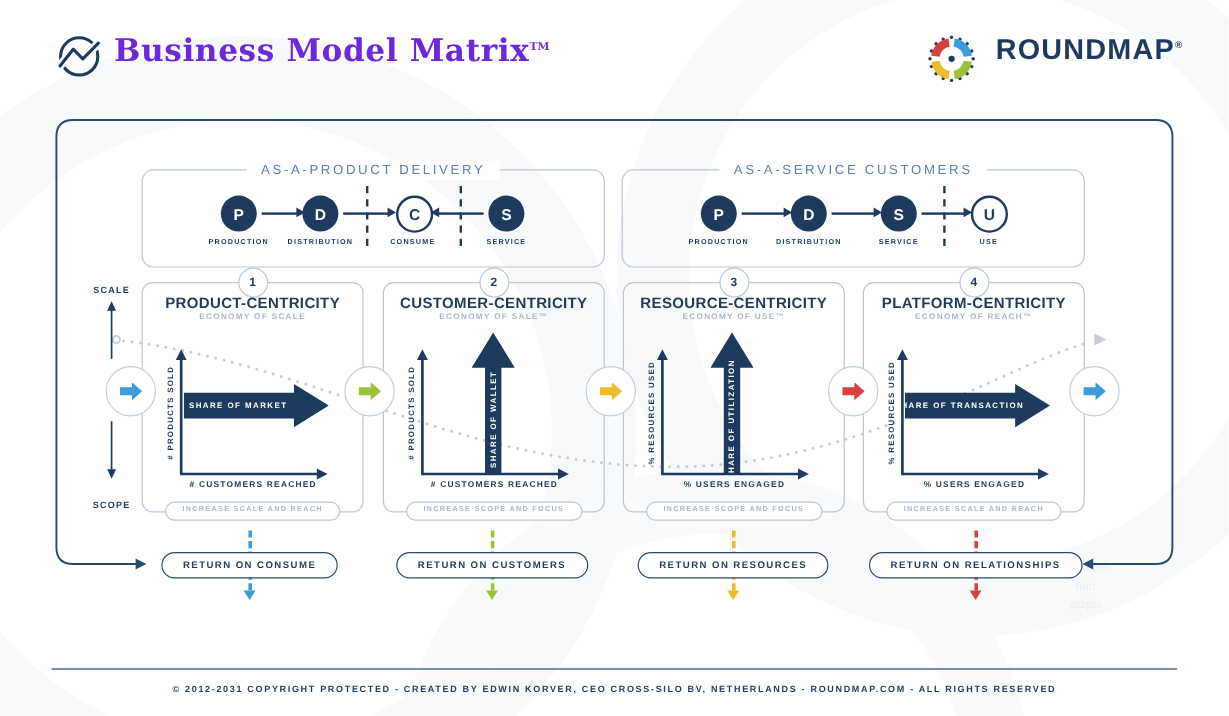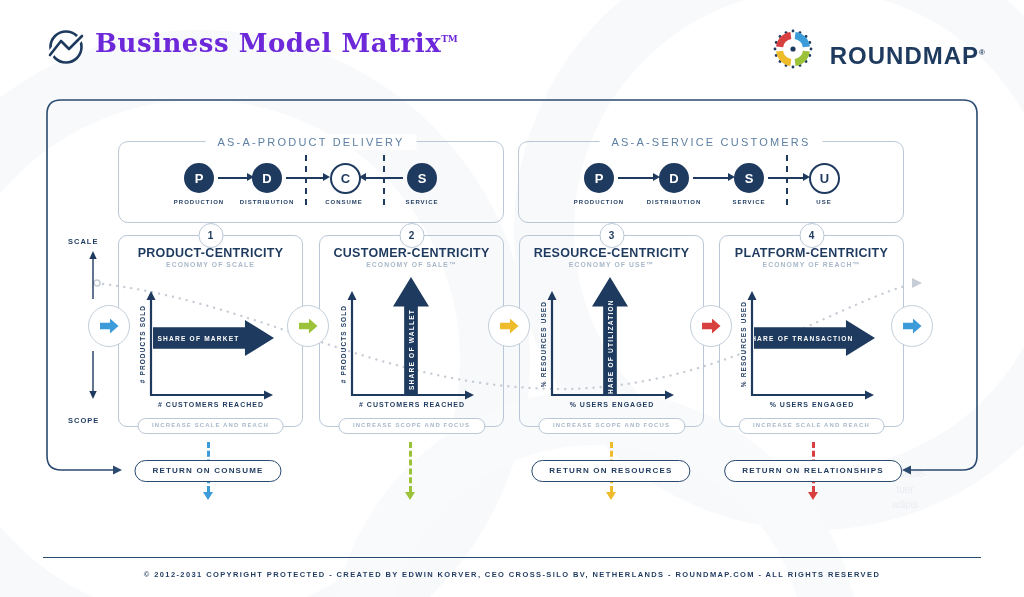--- a/index.html
+++ b/index.html
@@ -11,29 +11,29 @@
   #r3{left:330px;top:390px;width:420px;height:420px;border:55px solid #f9fafb;}
   #watermark-text{position:absolute;left:860px;top:466px;width:90px;text-align:center;
     font-size:10px;line-height:1.55;color:#e9edf1;z-index:1;}
 
   
   #header{position:absolute;left:0;top:0;width:100%;height:90px;z-index:5;}
   #bmm-logo{position:absolute;left:46px;top:27px;width:40px;height:40px;}
   #bmm-title{position:absolute;left:95px;top:28px;font-family:"DejaVu Serif",serif;
     font-weight:bold;font-size:26px;color:#6d28d9;letter-spacing:.5px;}
   #bmm-title sup{font-size:9px;letter-spacing:0;}
-  #brand{position:absolute;right:38px;top:28px;display:flex;align-items:flex-end;gap:16px;}
+  #brand{position:absolute;right:38px;top:28px;display:flex;align-items:flex-start;gap:16px;}
   #brand-name{font-size:24px;font-weight:bold;letter-spacing:1px;color:#1e3a5f;}
   #brand-name sup{font-size:8px;}
 
   
   #strokes{position:absolute;left:0;top:0;z-index:2;pointer-events:none;}
 
   
-  .side-label{position:absolute;left:68px;width:50px;text-align:left;font-size:7.5px;
+  .side-label{position:absolute;left:68px;width:50px;text-align:center;font-size:7.5px;
     font-weight:bold;letter-spacing:1px;color:#1e3a5f;z-index:3;}
   #side-top{top:237px;} #side-bottom{top:416px;}
 
   
   .delivery-box{position:absolute;top:141px;width:384px;height:80px;border:1.3px solid #b9c7d6;
     border-radius:10px;z-index:3;}
   #delivery-1{left:118px;} #delivery-2{left:518px;}
   .delivery-title{position:absolute;top:-8px;left:50%;transform:translateX(-50%);background:#fff;
     padding:0 12px;font-size:11px;letter-spacing:2.2px;color:#5d7fa3;white-space:nowrap;height:16px;line-height:16px;}
   .stage-circle{position:absolute;top:21px;width:30px;height:30px;border-radius:50%;
@@ -311,20 +311,21 @@
     </div>
 
   <div class="return-group" id="return-1" style="--accent: #3b9cd9;">
     <div class="return-dash"></div>
     <div class="return-head"></div>
     <div class="return-pill">RETURN ON CONSUME</div>
   </div>
   <div class="return-group" id="return-2" style="--accent: #9cc23a;">
     <div class="return-dash"></div>
     <div class="return-head"></div>
+    <div class="return-pill">RETURN ON CUSTOMERS</div>
   </div>
   <div class="return-group" id="return-4" style="--accent: #d84040;">
     <div class="return-dash"></div>
     <div class="return-head"></div>
     <div class="return-pill">RETURN ON RELATIONSHIPS</div>
   </div>
   <div class="return-group" id="return-3" style="--accent: #eebc2a;">
     <div class="return-dash"></div>
     <div class="return-head"></div>
     <div class="return-pill">RETURN ON RESOURCES</div>

